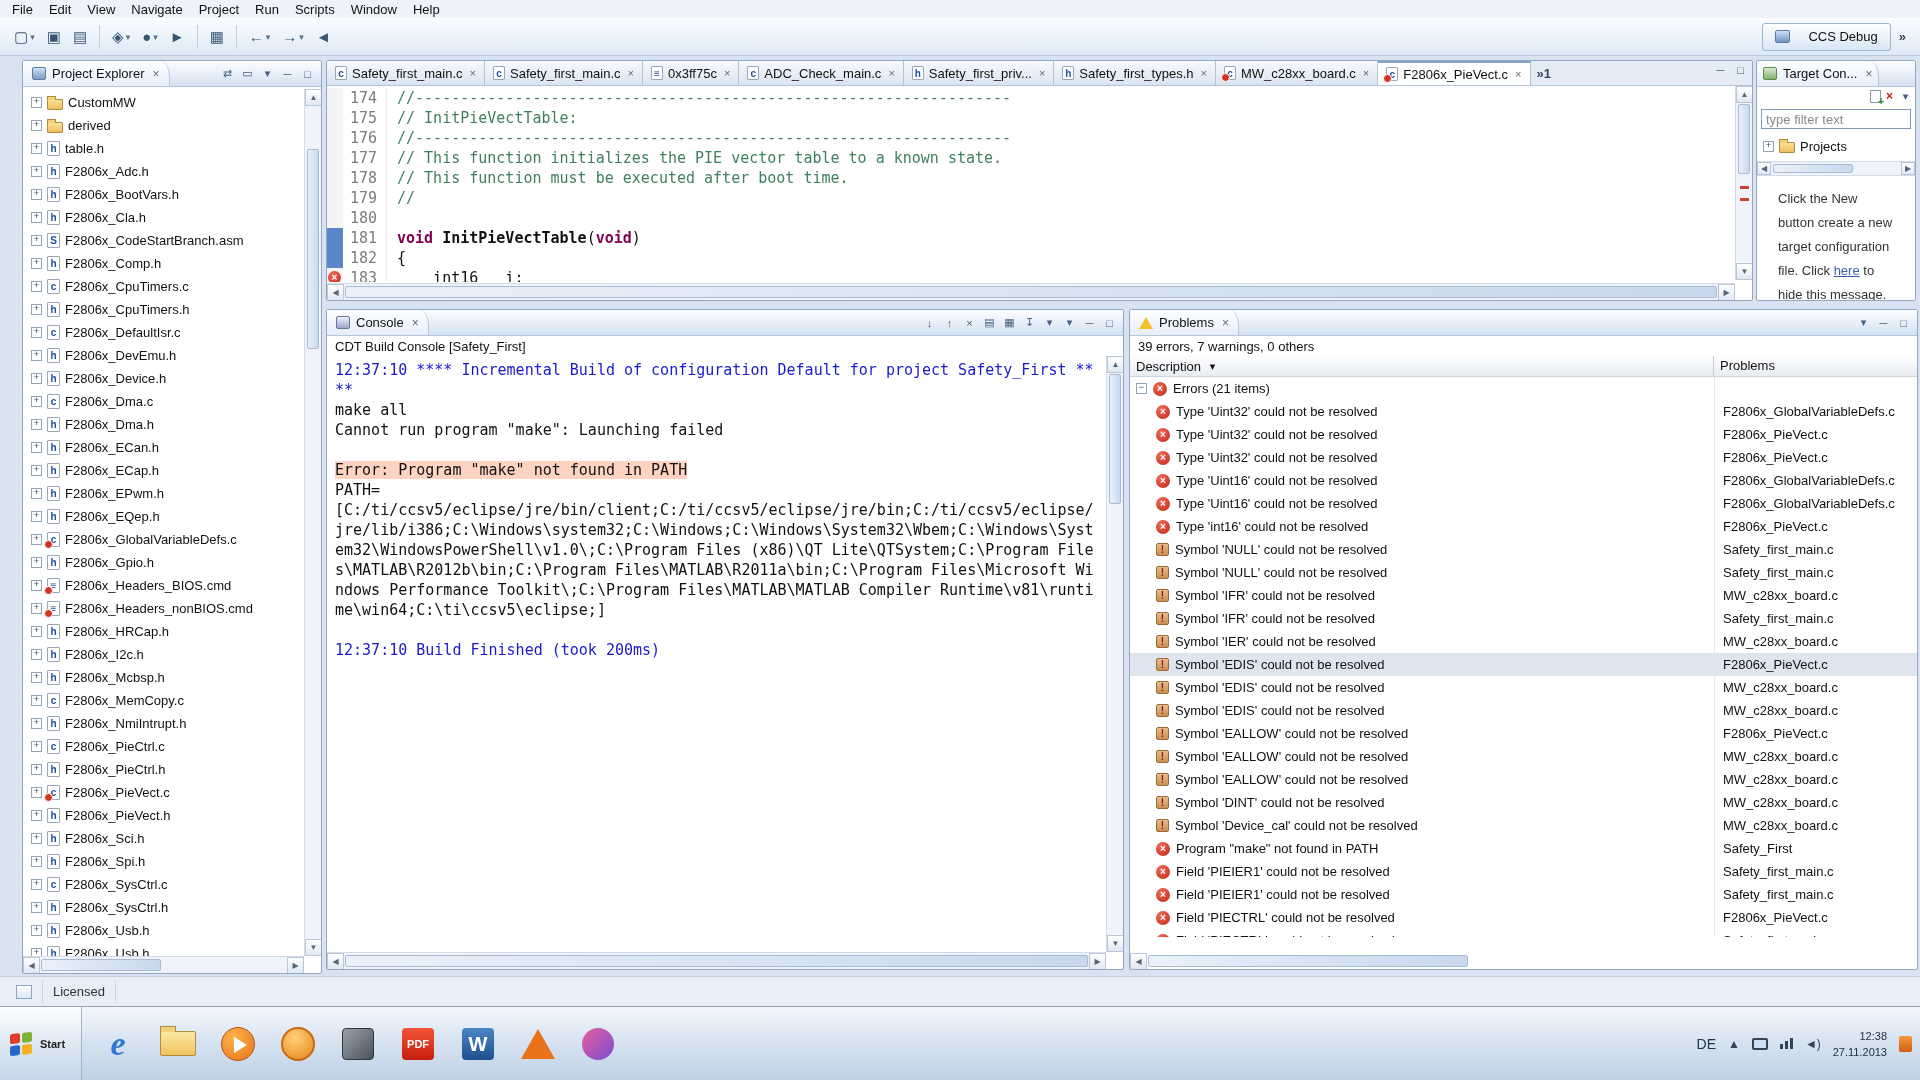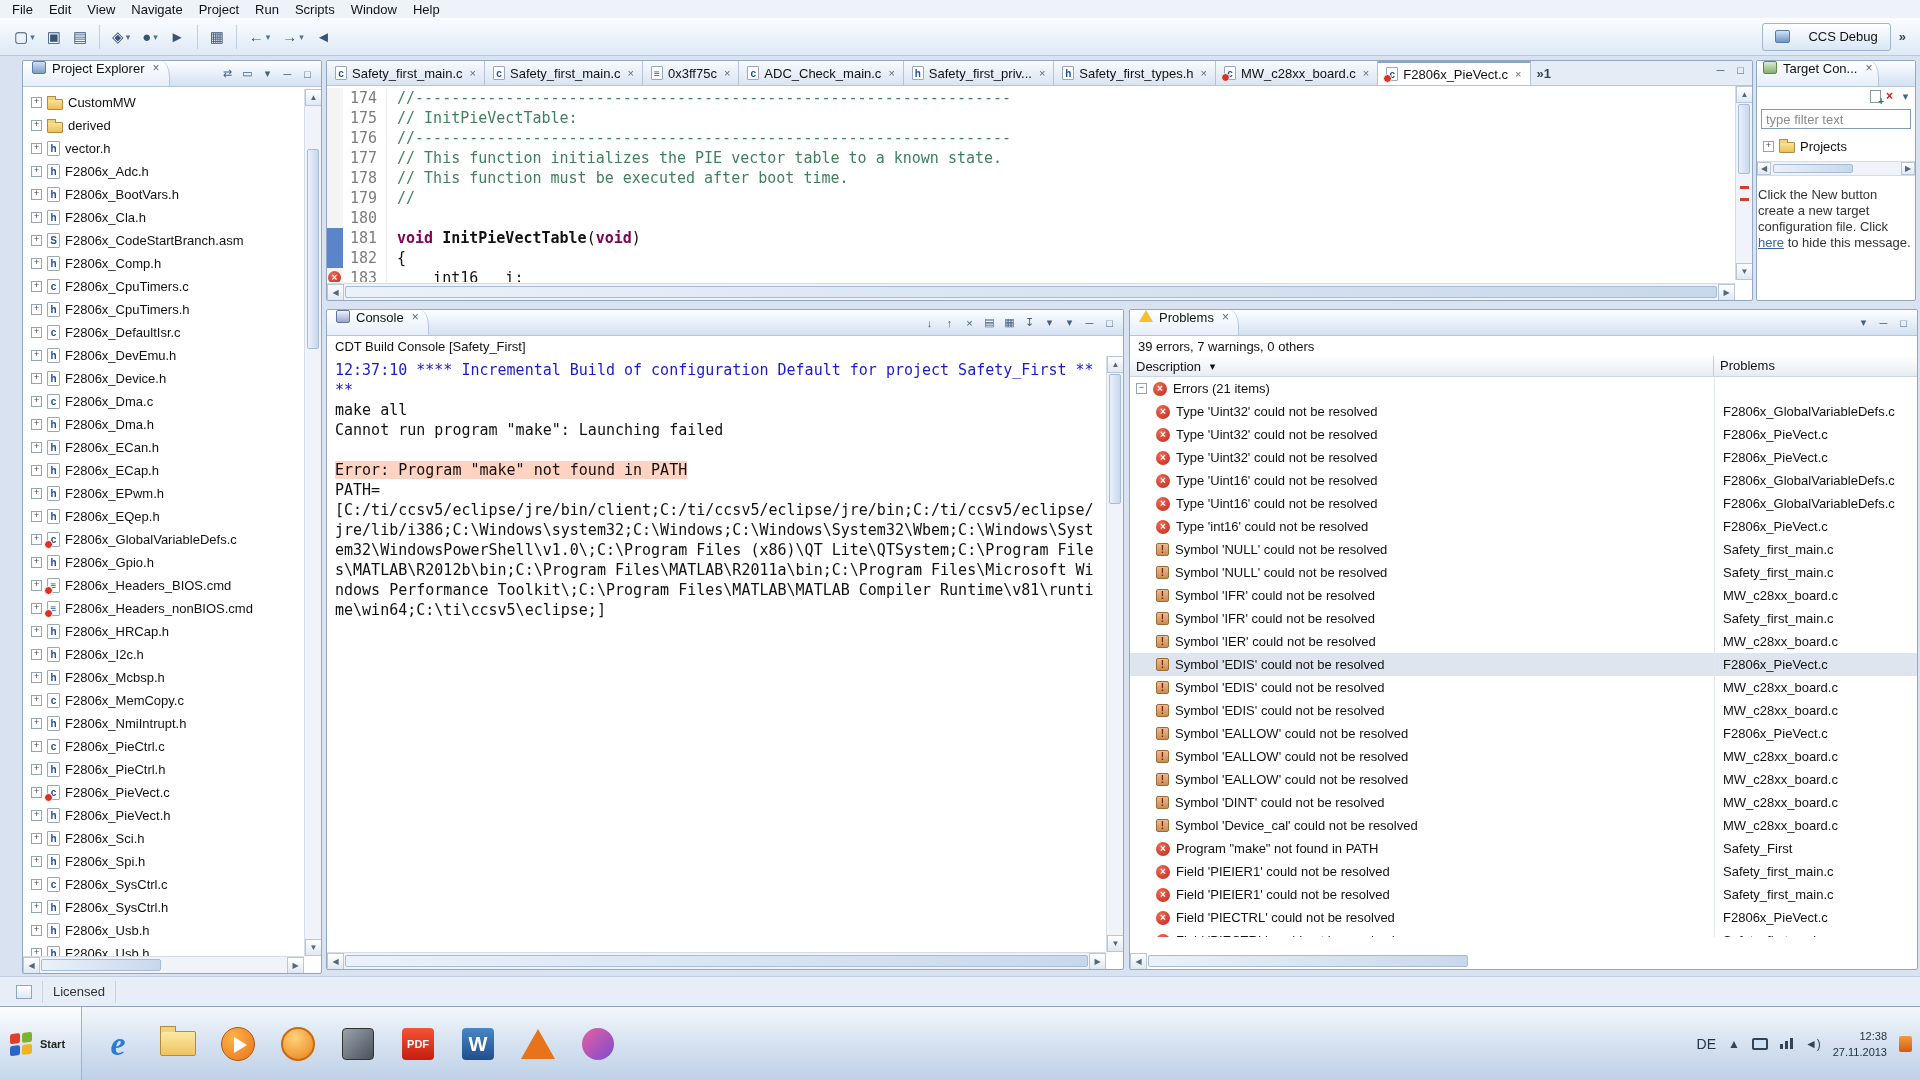--- a/index.html
+++ b/index.html
@@ -16,21 +16,21 @@
 .tbtn .g{font-size:15px}
 .dd{font-size:9px;color:#57708e;margin-left:2px}
 .tsep{width:1px;height:24px;background:#c2cfde;margin:0 6px}
 #persp{margin-left:auto;display:flex;align-items:center;gap:8px;padding-right:6px}
 #persp-btn{display:flex;align-items:center;gap:18px;height:28px;padding:0 12px;background:linear-gradient(#ffffff,#d8e6f5);border:1px solid #9fb4cd;border-radius:3px}
 .persp-ic{width:15px;height:13px;border-radius:2px;background:linear-gradient(#cfe3f8,#6f94c2);border:1px solid #577ca8}
 #persp-more{color:#345;font-weight:bold}
 
 .panel{position:absolute;background:#fff;border:1px solid #93a7c0;border-radius:2px;overflow:hidden}
 .vhead{height:26px;background:linear-gradient(#fdfeff,#d3e1f2);border-bottom:1px solid #b6c6da;display:flex;align-items:stretch}
-.vtab{display:flex;align-items:flex-start;gap:6px;padding:0 9px;background:linear-gradient(#ffffff,#e6eefa);border-right:1px solid #b6c6da;border-top-right-radius:9px 16px;white-space:nowrap}
+.vtab{display:flex;align-items:center;gap:6px;padding:0 9px;background:linear-gradient(#ffffff,#e6eefa);border-right:1px solid #b6c6da;border-top-right-radius:9px 16px;white-space:nowrap}
 .vtab .x{color:#667;font-size:12px;margin-left:2px}
 .vicons{margin-left:auto;display:flex;align-items:center;gap:5px;padding-right:6px;color:#46607e}
 .vicon{font-size:11px;width:15px;text-align:center}
 .ti{width:14px;height:13px;border-radius:2px;flex:0 0 auto}
 .ti-explorer{background:linear-gradient(#cfe0f5,#7d9cc4);border:1px solid #5d7ba3}
 .ti-console{background:linear-gradient(#eef2ff,#9aa7c8);border:1px solid #667599}
 .ti-problems{width:0;height:0;border-radius:0;border-left:7px solid transparent;border-right:7px solid transparent;border-bottom:12px solid #f2c12e}
 .ti-target{background:linear-gradient(#d8ecd0,#86b06e);border:1px solid #5e8a48}
 
 .sbv{position:absolute;top:0;right:0;width:17px;background:#f0f4fa;border-left:1px solid #d4dce8}
@@ -95,21 +95,21 @@
 #target{left:1756px;top:60px;width:160px;height:241px}
 #target .vtab{padding:0 6px}
 #target-tools{position:absolute;right:2px;top:28px;display:flex;align-items:center;gap:5px;color:#46607e}
 .newdoc{width:11px;height:13px;background:#fff;border:1px solid #8899aa;position:relative}
 .newdoc::after{content:"+";position:absolute;right:-4px;bottom:-5px;color:#2a8a2a;font:bold 10px/10px "Liberation Sans",sans-serif}
 .redx{color:#c42517;font-weight:bold;font-size:12px}
 #target-filter{position:absolute;left:4px;top:48px;width:150px;height:20px;border:1px solid #7f9db9;padding:0 4px;font:13px "Liberation Sans",sans-serif;color:#333}
 #target-filter::placeholder{color:#8a8a8a}
 #target-tree{position:absolute;left:0;top:72px;right:0;height:26px;display:flex;align-items:center;gap:5px;padding-left:6px}
 #target-scroll{position:absolute;left:0;top:100px;right:0;height:15px;background:#f0f4fa;border-top:1px solid #d4dce8;border-bottom:1px solid #d4dce8}
-#target-msg{position:absolute;left:0;top:120px;right:0;padding:6px 1px;color:#333;line-height:16px}
+#target-msg{position:absolute;left:0;top:120px;right:0;padding:6px 21px;color:#333;line-height:24px}
 #target-msg a{color:#3b62a8;text-decoration:underline}
 
 #statusbar{position:absolute;left:0;top:976px;right:0;height:30px;background:#e7eef7;border-top:1px solid #c3cfdf;display:flex;align-items:center;padding-left:6px;color:#333}
 .scell{display:flex;align-items:center;height:22px;padding:0 10px;border-right:1px solid #c9d4e2}
 .fastview{width:16px;height:14px;border:1px solid #8fa3bd;background:linear-gradient(#fff,#dde7f2)}
 
 #taskbar{position:absolute;left:0;top:1006px;right:0;height:74px;background:linear-gradient(#f3f7fc,#d3e0ef 55%,#bfd1e7);border-top:1px solid #8fa3bd;display:flex;align-items:center}
 #start{display:flex;align-items:center;gap:8px;height:74px;padding:0 16px 0 10px;background:linear-gradient(#fdfefe,#dbe6f2 55%,#c6d6ea);border-right:1px solid #9fb2ca}
 .flag{width:22px;height:22px;display:grid;grid-template:1fr 1fr / 1fr 1fr;gap:2px;transform:skewY(-6deg)}
 .flag i{border-radius:2px}
@@ -221,21 +221,21 @@
           <span class="tlabel">CustomMW</span>
         </div>
         <div class="trow">
           <span class="exp">+</span>
           <span class="folder"></span>
           <span class="tlabel">derived</span>
         </div>
         <div class="trow">
           <span class="exp">+</span>
           <span class="fi">h</span>
-          <span class="tlabel">vector.h</span>
+          <span class="tlabel">table.h</span>
         </div>
         <div class="trow">
           <span class="exp">+</span>
           <span class="fi">h</span>
           <span class="tlabel">F2806x_Adc.h</span>
         </div>
         <div class="trow">
           <span class="exp">+</span>
           <span class="fi">h</span>
           <span class="tlabel">F2806x_BootVars.h</span>
@@ -544,20 +544,21 @@
     <div id="console-sub">CDT Build Console [Safety_First]</div>
     <div id="console-body">
         <div class="cline info">12:37:10 **** Incremental Build of configuration Default for project Safety_First ****</div>
         <div class="cline plain">make all</div>
         <div class="cline plain">Cannot run program "make": Launching failed</div>
         <div class="cline plain"></div>
         <div class="cline error"><span class="errhl">Error: Program "make" not found in PATH</span></div>
         <div class="cline plain">PATH=
 [C:/ti/ccsv5/eclipse/jre/bin/client;C:/ti/ccsv5/eclipse/jre/bin;C:/ti/ccsv5/eclipse/jre/lib/i386;C:\Windows\system32;C:\Windows;C:\Windows\System32\Wbem;C:\Windows\System32\WindowsPowerShell\v1.0\;C:\Program Files (x86)\QT Lite\QTSystem;C:\Program Files\MATLAB\R2012b\bin;C:\Program Files\MATLAB\R2011a\bin;C:\Program Files\Microsoft Windows Performance Toolkit\;C:\Program Files\MATLAB\MATLAB Compiler Runtime\v81\runtime\win64;C:\ti\ccsv5\eclipse;]</div>
         <div class="cline plain"></div>
+        <div class="cline info">12:37:10 Build Finished (took 200ms)</div>
       </div>
     <div class="sbv" style="top:46px;bottom:17px">
       <span class="sbtn" style="top:0">▲</span>
       <span class="sth" style="left:2px;right:2px;top:18px;height:130px"></span>
       <span class="sbtn" style="bottom:0">▼</span>
     </div>
     <div class="sbh" style="right:17px">
       <span class="sbtn" style="left:0">◀</span>
       <span class="sth" style="top:2px;bottom:2px;left:18px;right:18px"></span>
       <span class="sbtn" style="right:0">▶</span>

